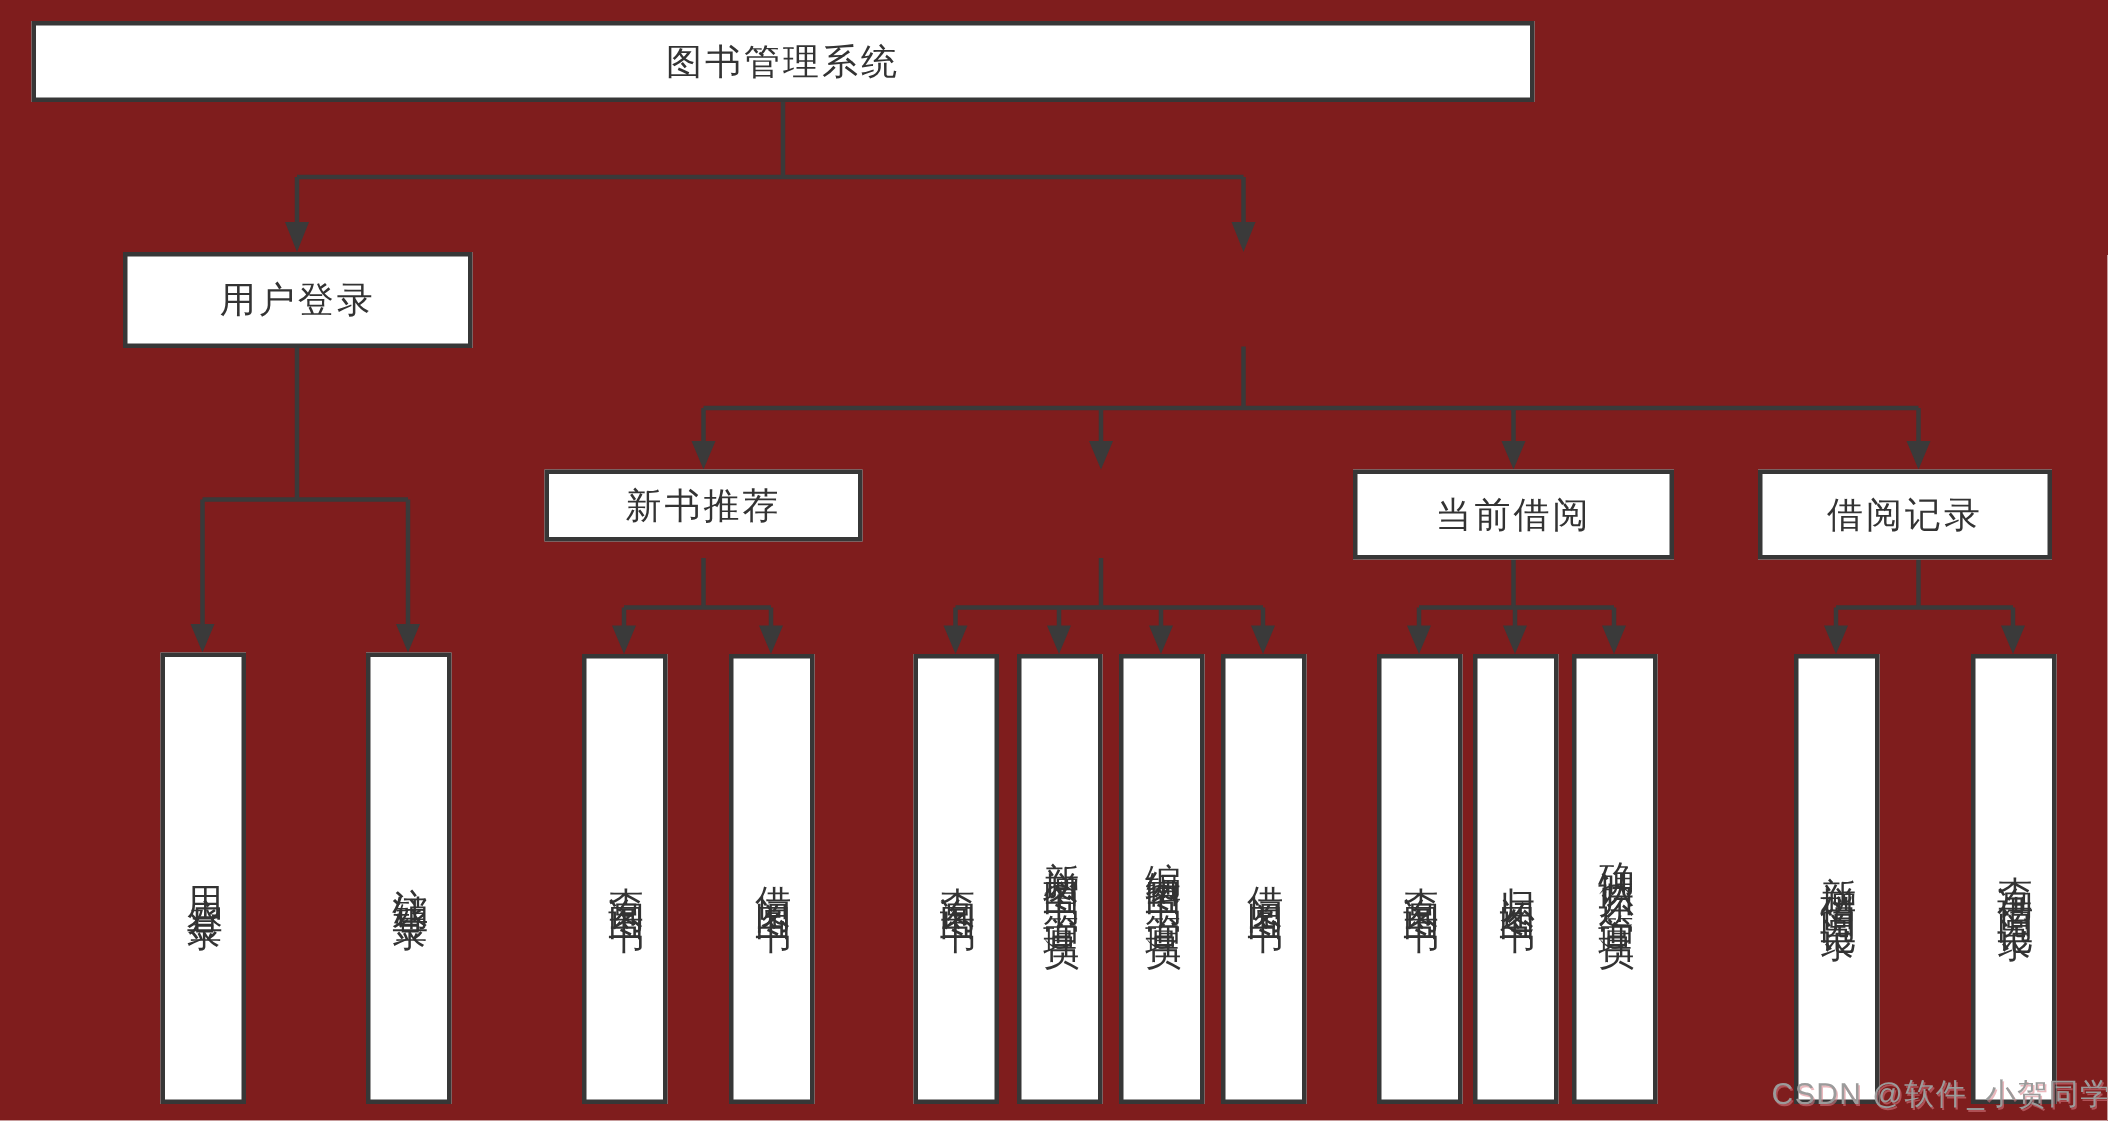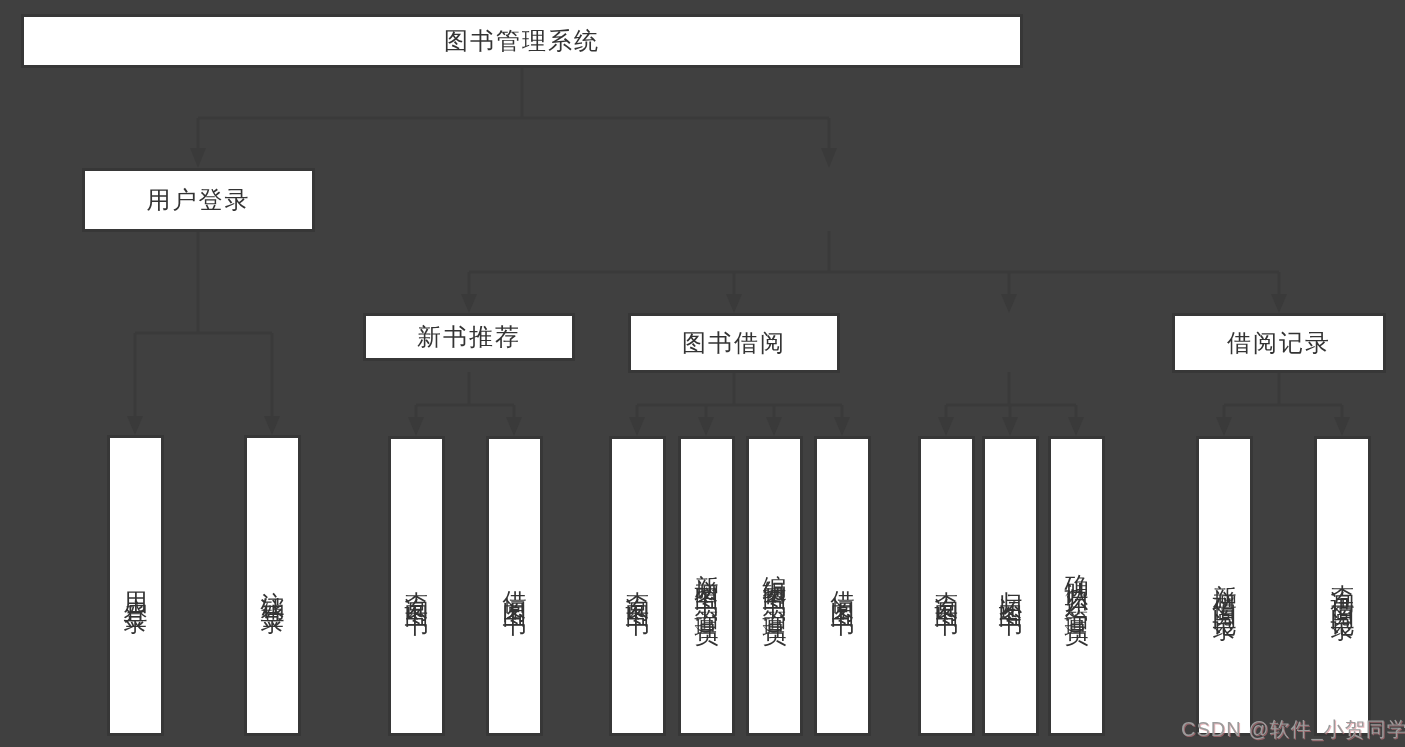--- a/index.html
+++ b/index.html
@@ -1,17 +1,17 @@
 <!DOCTYPE html>
 <html><head>
 <meta charset="utf-8">
 <style>
   html,body{margin:0;padding:0;background:#ffffff;}
   .canvas{
-    position:relative;width:1405px;height:747px;background:#404040;overflow:hidden;
+    position:relative;width:1405px;height:747px;background:#7f1d1d;overflow:hidden;
     font-family:"Liberation Sans","DejaVu Sans",sans-serif;
     text-align:right;
   }
   .connectors{position:absolute;left:0;top:0;width:1405px;height:747px;}
   .box{
     position:absolute;box-sizing:border-box;background:#ffffff;
     border:3px solid #373737;display:flex;align-items:center;justify-content:center;
     color:#333333;
   }
   .h-label{font-size:24px;letter-spacing:2px;white-space:nowrap;}
@@ -69,24 +69,24 @@
     <span class="h-label">图书管理系统</span>
   </div>
 
   <div class="box" style="left:82px;top:168px;width:233px;height:64px">
     <span class="h-label">用户登录</span>
   </div>
 
   <div class="box" style="left:363px;top:313px;width:212px;height:48px">
     <span class="h-label">新书推荐</span>
   </div>
-  <div class="box" style="left:628px;top:313px;width:212px;height:60px">
-    <span class="h-label">图书借阅</span>
+  <div class="box" style="left:902px;top:313px;width:214px;height:60px">
+    <span class="h-label">当前借阅</span>
   </div>
-  <div class="box" style="left:1172px;top:313px;width:214px;height:60px">
+  <div class="box" style="left:1172px;top:313px;width:196px;height:60px">
     <span class="h-label">借阅记录</span>
   </div>
 
   <div class="box leaf" style="left:107px;top:435px;width:57px;height:301px">
     <span class="v-label">用户登录</span>
   </div>
   <div class="box leaf" style="left:244px;top:435px;width:57px;height:301px">
     <span class="v-label">注销登录</span>
   </div>
   <div class="box leaf" style="left:388px;top:436px;width:57px;height:300px">

